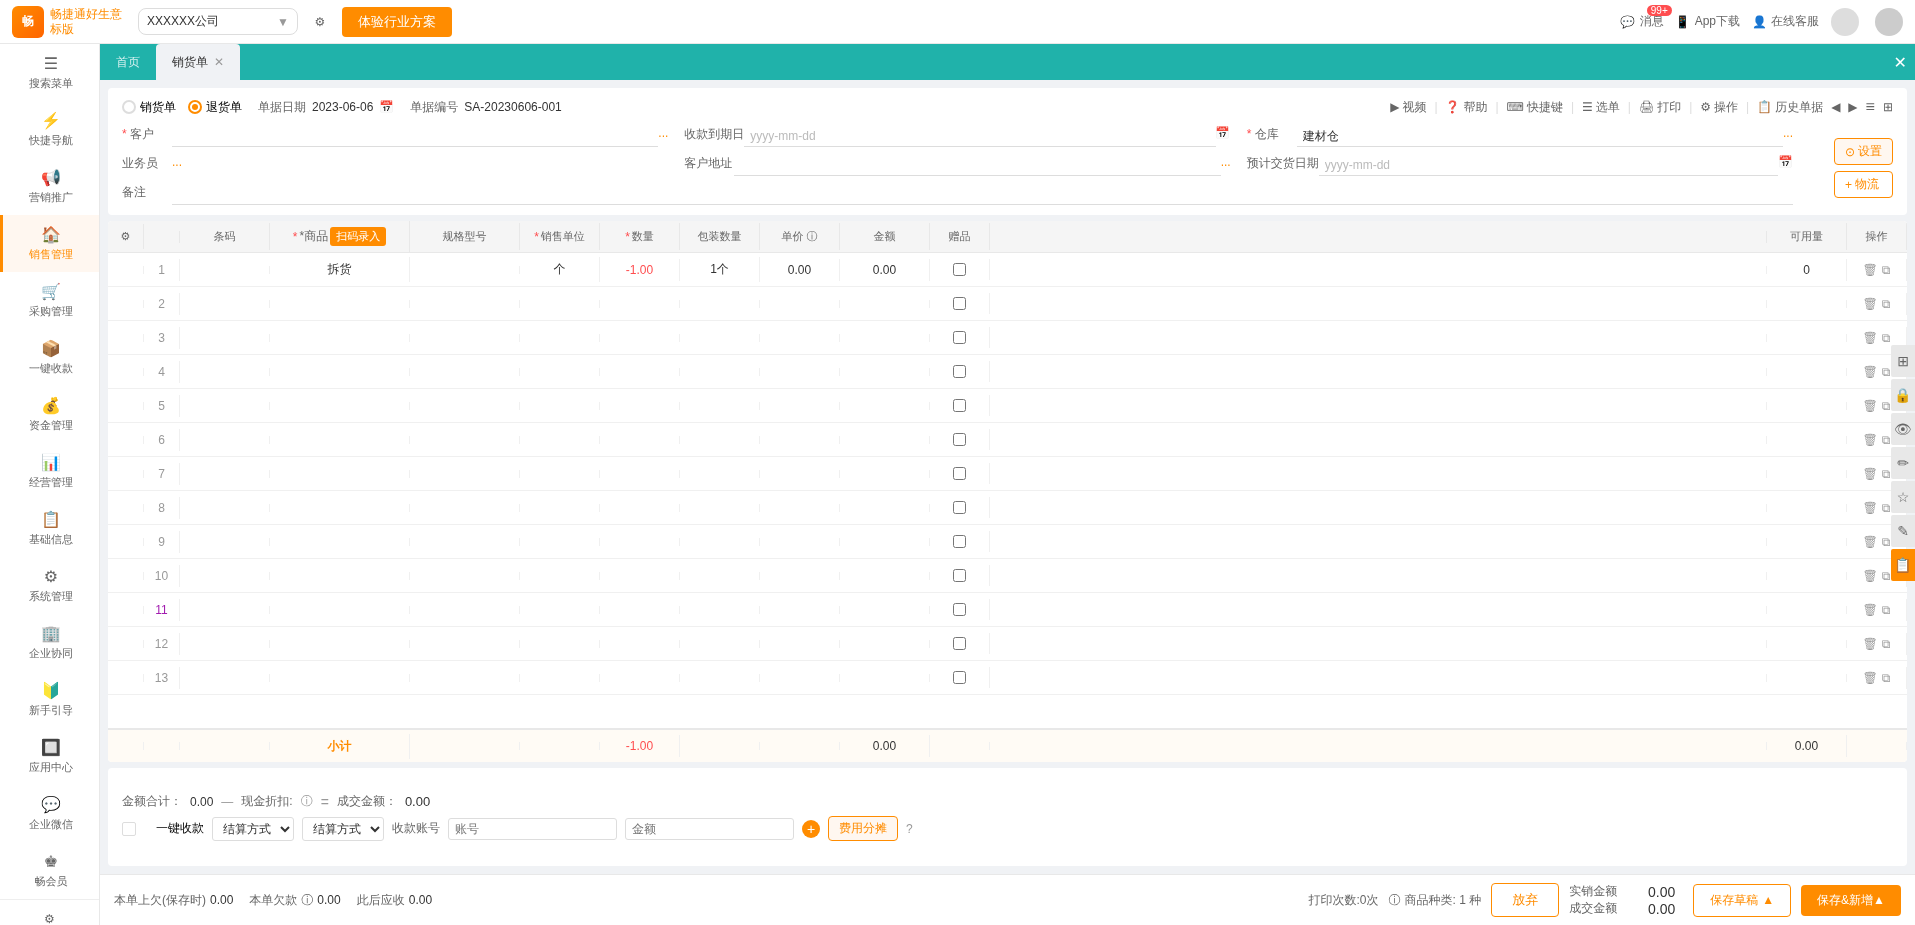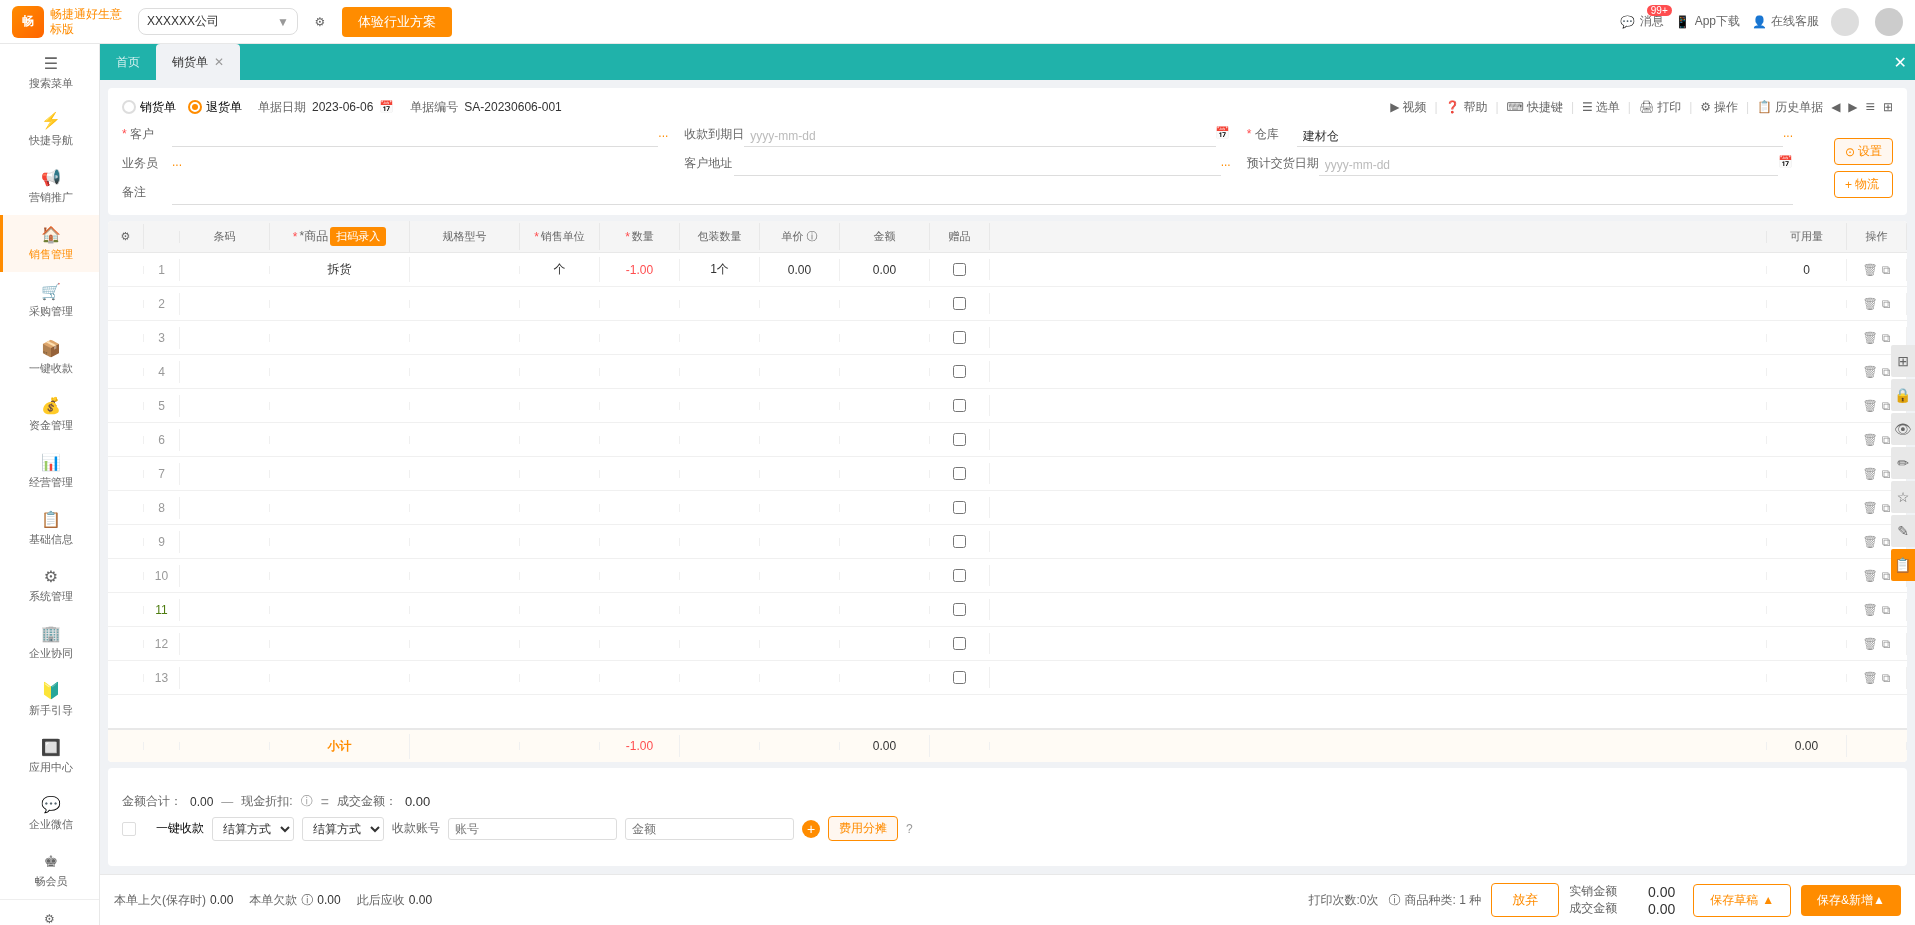--- a/index.html
+++ b/index.html
@@ -614,21 +614,21 @@
       </div>
       <div class="td col-stretch" style="flex:1;"></div>
       <div class="td col-avail"></div>
       <div class="td col-ops">
         <span style="cursor:pointer;color:#999;margin-right:4px;">🗑</span>
         <span style="cursor:pointer;color:#999;">⧉</span>
       </div>
     </div>
             <div class="table-row">
       <div class="td col-setting"></div>
-      <div class="td col-no" style="color:#4d7c0f">11</div>
+      <div class="td col-no" style="color:#a21caf">11</div>
       <div class="td col-barcode"></div>
       <div class="td col-goods"></div>
       <div class="td col-spec"></div>
       <div class="td col-unit"></div>
       <div class="td col-qty"></div>
       <div class="td col-pkg"></div>
       <div class="td col-price"></div>
       <div class="td col-amount"></div>
       <div class="td col-gift">
         <input type="checkbox" style="">

